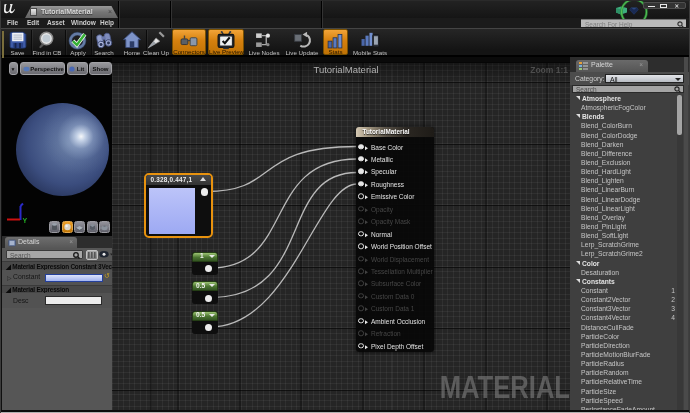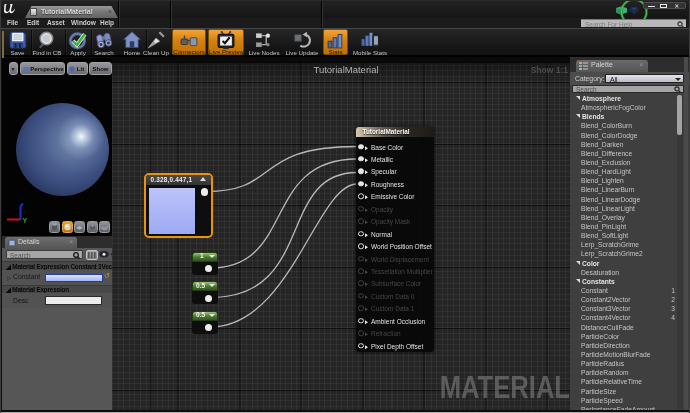--- a/index.html
+++ b/index.html
@@ -364,21 +364,21 @@
  </div>
  <div class="abs" style="left:2px;top:293px;width:110px;height:15px;background:#525252;">
    <span style="position:absolute;left:11px;top:3.5px;font-size:6.8px;color:#161616;">Desc</span>
    <div style="position:absolute;left:42.5px;top:3px;width:57px;height:8.5px;background:#ececec;border:1px solid #2a2a2a;"></div>
  </div>
 
  <div class="abs" id="graph"></div>
  <div class="abs" id="graphtop"></div>
  <div class="abs" style="left:112px;top:62px;width:458px;height:22px;background:linear-gradient(rgba(0,0,0,0.42),rgba(0,0,0,0));"></div>
  <div class="abs" id="gtitle">TutorialMaterial</div>
- <div class="abs" id="gzoom">Show 1:1</div>
+ <div class="abs" id="gzoom">Zoom 1:1</div>
  <div class="abs" id="watermark">MATERIAL</div>
 
  <svg class="abs" style="left:112px;top:57px" width="458" height="354" fill="none">
    <path d="M 94 134.5 C 169 134.5 140 89.5 245 89.5" stroke="#b9b9b9" stroke-width="1.3"></path>
    <path d="M 98.5 211 C 183.5 211 150 102 245 102" stroke="#b9b9b9" stroke-width="1.3"></path>
    <path d="M 98.5 240.5 C 203.5 240.5 165 115.5 245 115.5" stroke="#b9b9b9" stroke-width="1.3"></path>
    <path d="M 98.5 270 C 178.5 270 205 127 245 127" stroke="#b9b9b9" stroke-width="1.3"></path>
  </svg>
 
  <div class="abs" id="matnode">

